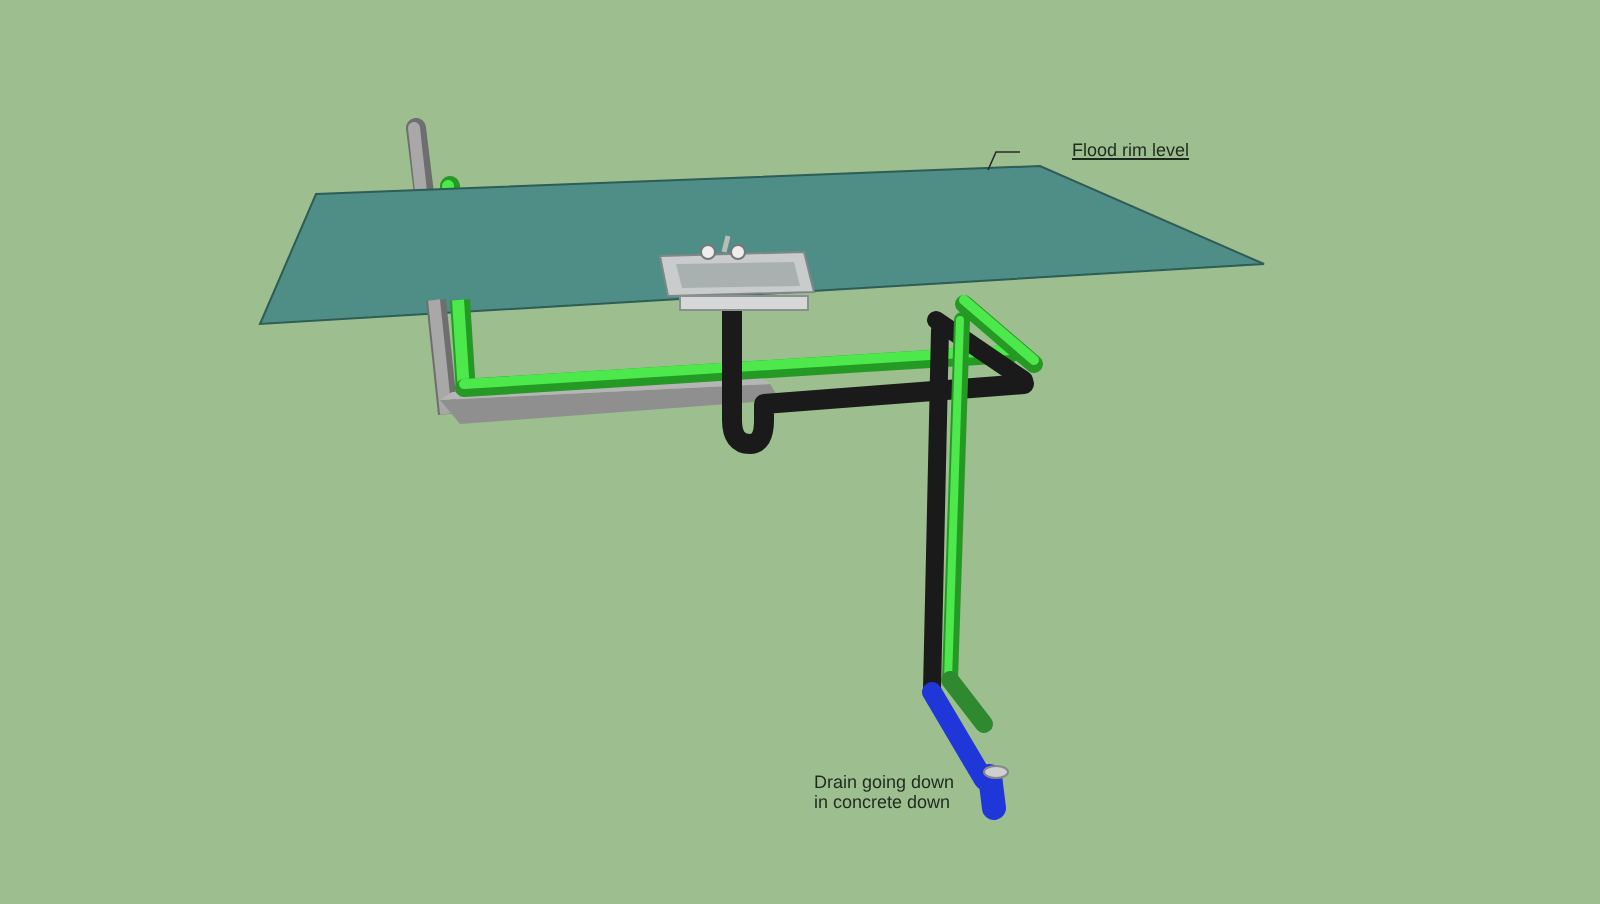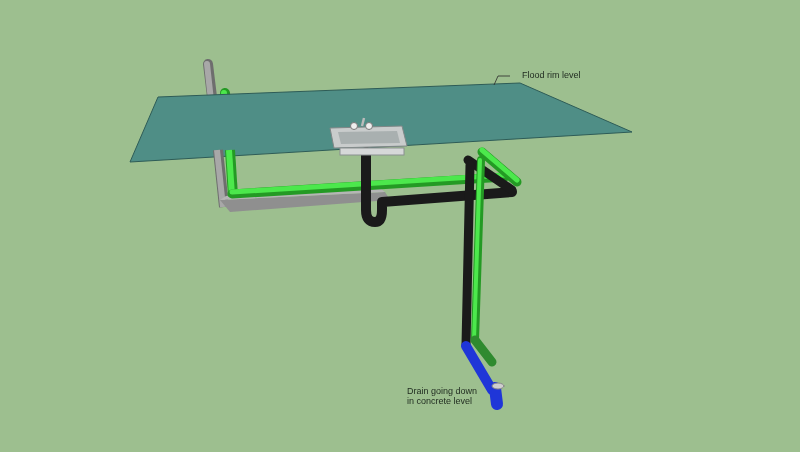--- a/index.html
+++ b/index.html
@@ -1,20 +1,20 @@
 <!DOCTYPE html>
 <html><head>
 <meta charset="utf-8">
 <style>
   html, body { margin:0; padding:0; }
   body { width:800px; height:452px; overflow:hidden; background:#9dbf8f; font-family:"Liberation Sans", sans-serif; }
   .canvas { position:relative; width:800px; height:452px; background:#9dbf8f; }
   svg.scene { position:absolute; left:0; top:0; width:800px; height:452px; }
   .label { position:absolute; font-size:9px; color:#1f2a1f; line-height:10px; white-space:nowrap; }
-  .label-flood { left:522px; top:70px; }
+  .label-flood { left:536px; top:70px;text-decoration:underline; }
   .label-drain { left:407px; top:386px; }
 </style>
 </head>
 <body>
 
 <div class="canvas">
   <svg class="scene" viewBox="0 0 800 452">
 
     <g>
       <line x1="208" y1="64" x2="218" y2="146" stroke="#6e6e6e" stroke-width="10" stroke-linecap="round"></line>
@@ -70,15 +70,15 @@
       <circle cx="369" cy="126" r="3.5" fill="#eee" stroke="#777"></circle>
       <line x1="362" y1="126" x2="364" y2="118" stroke="#bbb" stroke-width="2.5"></line>
     </g>
 
     <path d="M510,76 L498,76 L494,85" stroke="#2a2a2a" stroke-width="0.8" fill="none"></path>
   </svg>
 
   <div class="label label-flood">Flood rim level</div>
   <div class="label label-drain">
     <div>Drain going down</div>
-    <div>in concrete level</div>
+    <div>in concrete down</div>
   </div>
 </div>
 
 </body></html>

